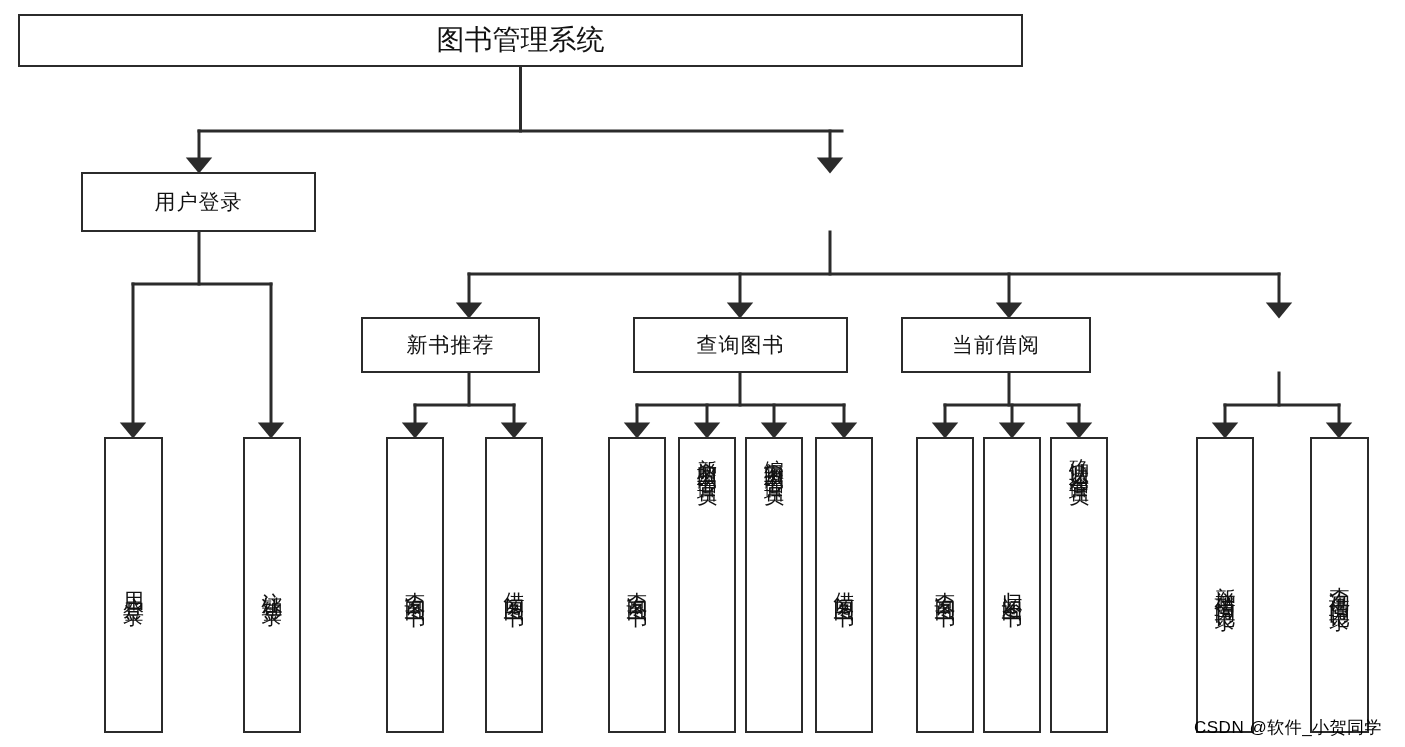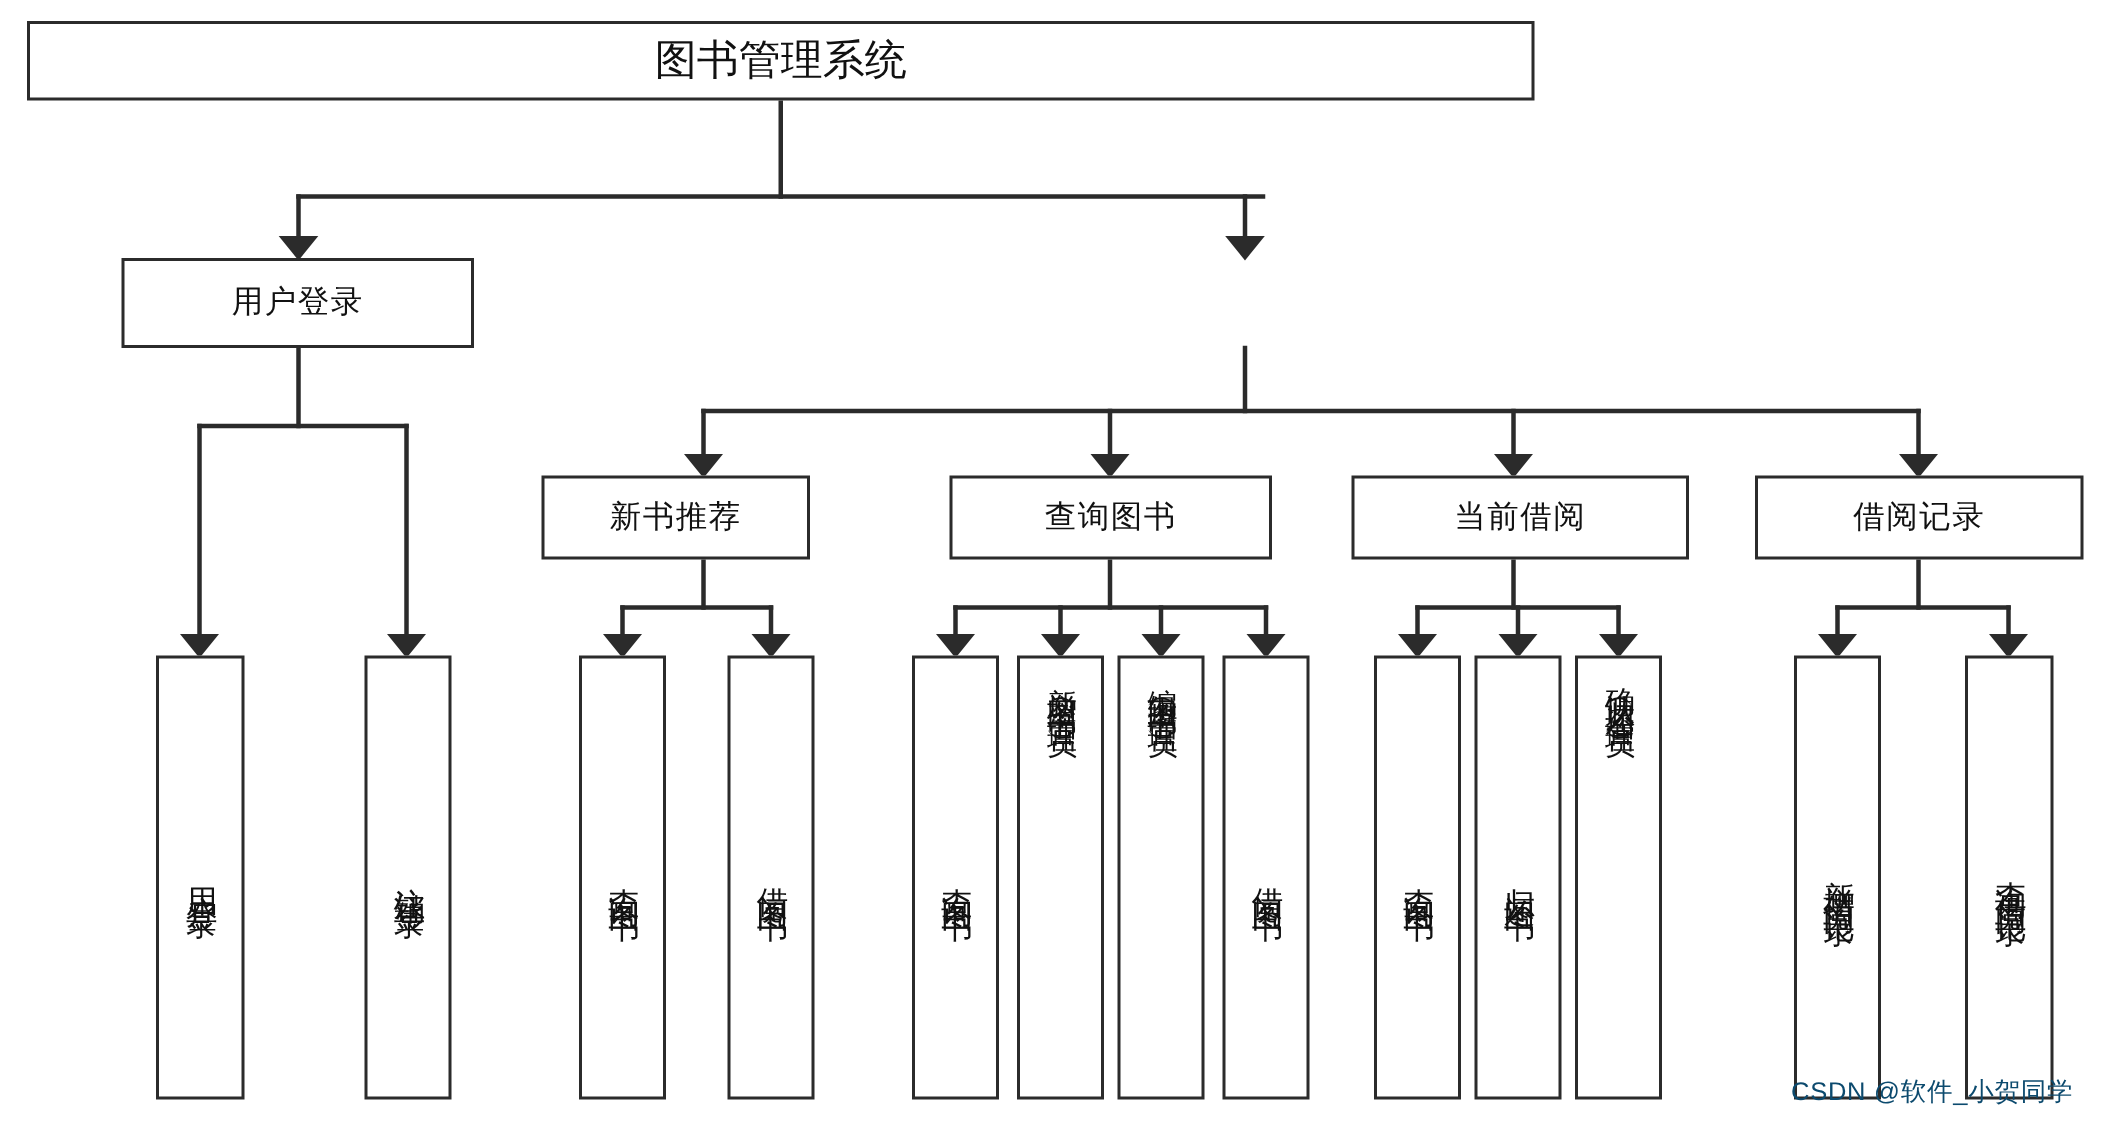--- a/index.html
+++ b/index.html
@@ -110,25 +110,22 @@
   <div class="node horiz" style="left: 81px; top: 172px; width: 235px; height: 60px;">
     <span>用户登录</span>
   </div>
 
   <div class="node horiz" style="left: 361px; top: 317px; width: 179px; height: 56px; justify-content: center;">
     <span>新书推荐</span>
   </div>
   <div class="node horiz" style="left: 633px; top: 317px; width: 215px; height: 56px;">
     <span>查询图书</span>
   </div>
-  <div class="node horiz" style="left: 901px; top: 317px; width: 225px; height: 56px; align-items: center;">
+  <div class="node horiz" style="left: 901px; top: 317px; width: 190px; height: 56px; align-items: center;">
     <span>当前借阅</span>
-  </div>
-  <div class="node horiz" style="left: 1170px; top: 317px; width: 219px; height: 56px;">
-    <span>借阅记录</span>
   </div>
 
   <div class="node leaf" style="left: 104px; top: 437px; width: 59px; height: 296px;">
     <span>用户登录</span>
   </div>
   <div class="node leaf" style="left: 243px; top: 437px; width: 58px; height: 296px;">
     <span>注销登录</span>
   </div>
   <div class="node leaf" style="left: 386px; top: 437px; width: 58px; height: 296px;">
     <span>查询图书</span>
@@ -157,15 +154,15 @@
   <div class="node leaf tall" style="left: 1050px; top: 437px; width: 58px; height: 296px;">
     <span>确认归还（管理员）</span>
   </div>
   <div class="node leaf" style="left: 1196px; top: 437px; width: 58px; height: 296px;">
     <span>新增借阅记录</span>
   </div>
   <div class="node leaf" style="left: 1310px; top: 437px; width: 59px; height: 296px;">
     <span>查询借阅记录</span>
   </div>
 
-  <div class="watermark" style="left: 1194px; top: 716px; color: #0c4a6e;">CSDN @软件_小贺同学</div>
+  <div class="watermark" style="left: 1194px; top: 716px; color: #000000;">CSDN @软件_小贺同学</div>
 
 </div>
 
 </body></html>

